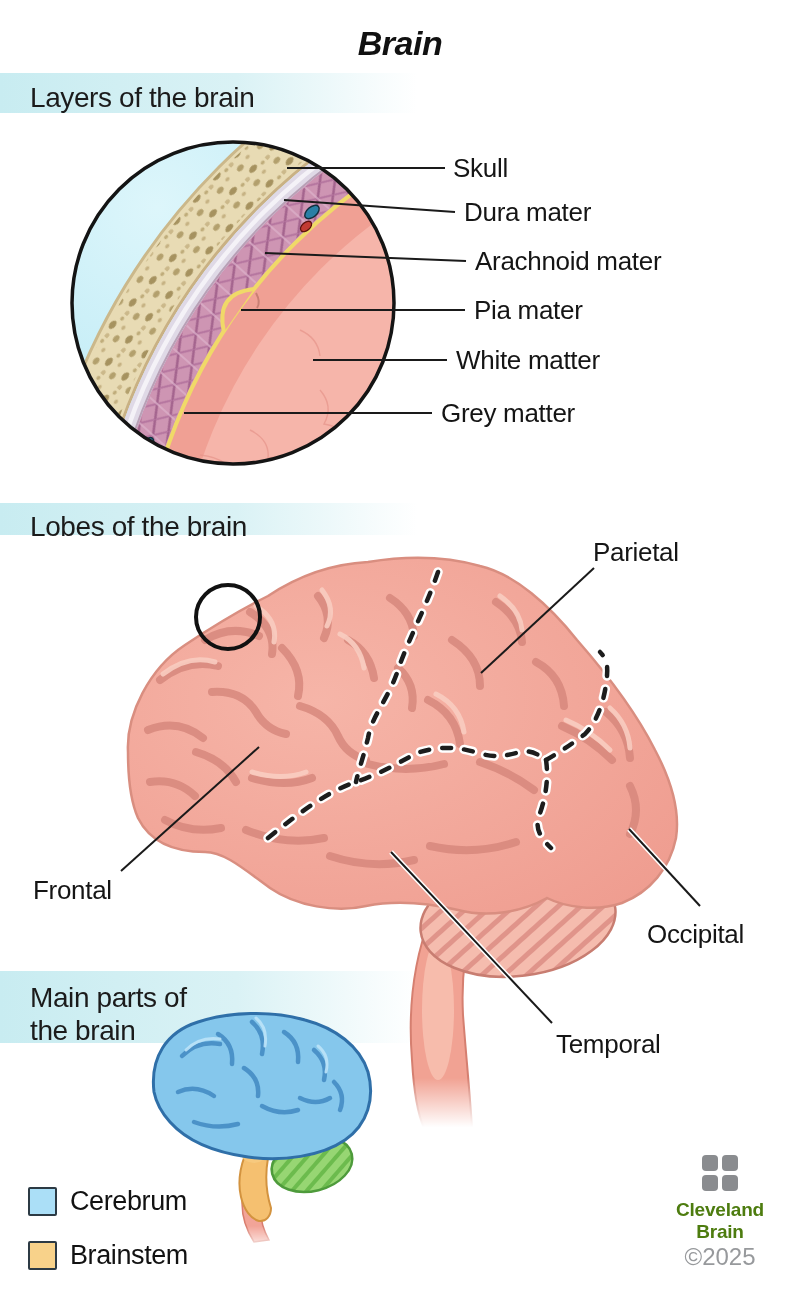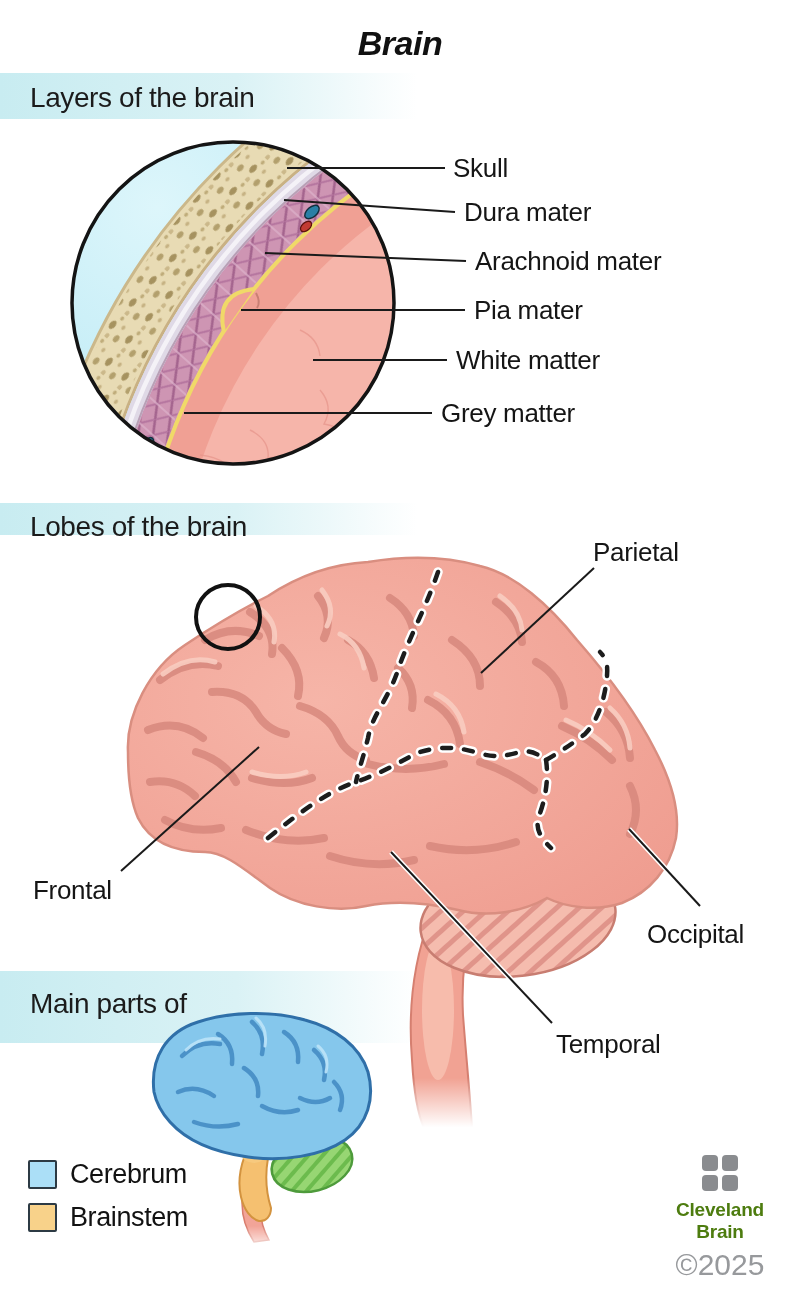--- a/index.html
+++ b/index.html
@@ -4,50 +4,51 @@
 <style>
   html,body{margin:0;padding:0;background:#fff;}
   .page{position:relative;width:800px;height:1304px;background:#fff;overflow:hidden;
         font-family:"Liberation Sans",sans-serif;}
   .title{position:absolute;top:24px;left:0;width:100%;text-align:center;
          font-size:34px;font-weight:bold;color:#111;letter-spacing:-.5px;font-style:italic;}
   .band{position:absolute;left:0;width:430px;
         background:linear-gradient(90deg,#c8ecf1 0%,#daf2f5 55%,rgba(255,255,255,0) 97%);
         color:#1b1b1b;font-size:28px;letter-spacing:-.4px;}
   .band .pad{padding-left:30px;}
-  .band1{top:73px;height:46px;line-height:50px;}
+  .band1{top:73px;height:40px;line-height:50px;}
   .band2{top:503px;height:32px;line-height:48px;}
-  .band3{top:971px;height:72px;line-height:33px;padding-top:16px;box-sizing:border-box;}
+  .band3{top:971px;height:72px;line-height:33px;padding-top:10px;box-sizing:border-box;}
   svg.art{position:absolute;left:0;top:0;}
   svg text{font-family:"Liberation Sans",sans-serif;font-size:26px;fill:#151515;letter-spacing:-.3px;}
   .legend{position:absolute;left:28px;top:1161px;}
-  .legend-row{display:flex;align-items:center;margin-bottom:16px;height:27px;}
+  .legend-row{display:flex;align-items:center;margin-bottom:16px;height:27px;margin-top:27px;}
   .swatch{width:25px;height:25px;border:2.5px solid #2c3a44;border-radius:2px;flex:0 0 auto;}
   .legend-label{margin-left:13px;font-size:27px;color:#121212;letter-spacing:-.4px;}
   .logo{position:absolute;left:668px;top:1155px;width:104px;text-align:center;}
   .logo-mark{display:grid;grid-template-columns:16px 16px;grid-gap:4px;width:36px;margin:0 auto 8px auto;}
   .logo-mark span{width:16px;height:16px;background:#8a8c8f;border-radius:4px;display:block;}
   .brand{font-size:19px;font-weight:bold;color:#4d7c0f;line-height:22px;letter-spacing:-.2px;}
-  .copyright{font-size:30px;color:#97999c;margin-top:5px;}
+  .copyright{font-size:24px;color:#97999c;}
 </style>
 </head>
 <body>
 
 <div class="page">
 
   <div class="title">Brain</div>
 
   <div class="band band1">
     <div class="pad">Layers of the brain</div>
   </div>
   <div class="band band2">
     <div class="pad">Lobes of the brain</div>
   </div>
   <div class="band band3">
     <div class="pad">Main parts of</div>
+    <div class="pad">the brain</div>
   </div>
 
   <svg class="art" width="800" height="1304" viewBox="0 0 800 1304">
     <defs>
       <clipPath id="circClip">
           <circle cx="233" cy="303" r="161"></circle>
         </clipPath>
       <radialGradient id="cyanGrad" cx="30%" cy="25%" r="90%">
         <stop offset="0%" stop-color="#ddf6fb"></stop>
           <stop offset="100%" stop-color="#b2e6f3"></stop>

